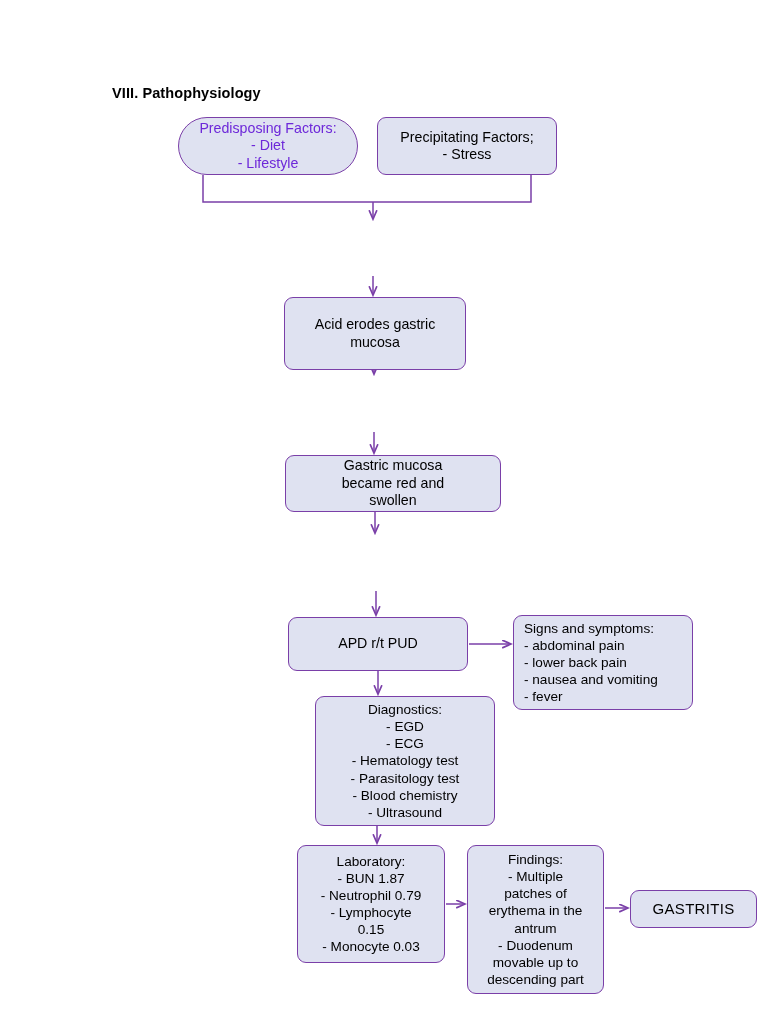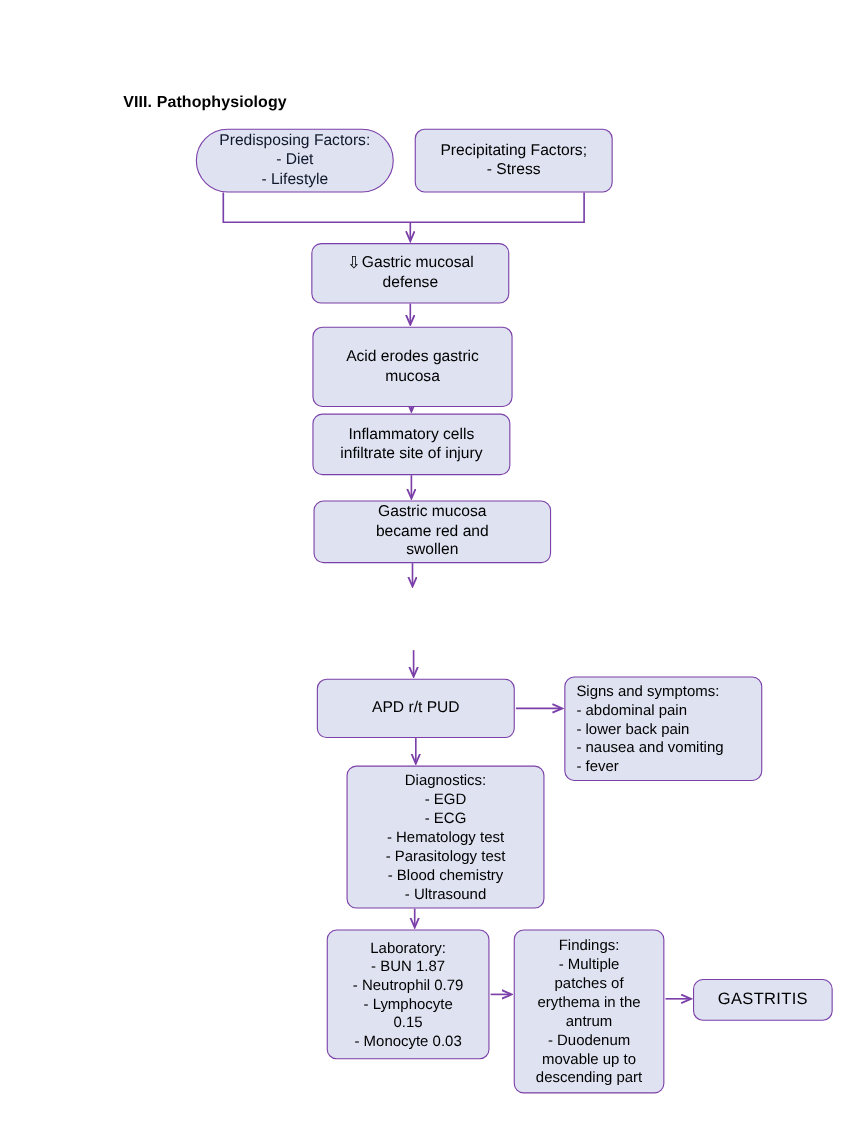--- a/index.html
+++ b/index.html
@@ -115,55 +115,43 @@
       <path d="M377,826 L377,842" marker-end="url(#arrowhead)"></path>
 
       <path d="M469,644 L510,644" marker-end="url(#arrowhead)"></path>
 
       <path d="M446,904 L464,904" marker-end="url(#arrowhead)"></path>
 
       <path d="M605,908 L627,908" marker-end="url(#arrowhead)"></path>
     </g>
   </svg>
 
-  <div class="node" id="box-predisposing" style="background: rgb(223, 226, 241); border-color: rgb(122, 63, 168); color: #0f172a; border-radius: 29px;">
+  <div class="node" id="box-predisposing" style="background: rgb(223, 226, 241); border-color: rgb(122, 63, 168); color: #6d28d9; border-radius: 29px;">
     <div class="txt">
         <span class="line">Predisposing Factors:</span>
         <span class="line">- Diet</span>
         <span class="line">- Lifestyle</span>
       </div>
   </div>
 
   <div class="node" id="box-precipitating" style="background: rgb(223, 226, 241); border-color: rgb(122, 63, 168); color: rgb(0, 0, 0);">
     <div class="txt">
         <span class="line">Precipitating Factors;</span>
         <span class="line">- Stress</span>
       </div>
   </div>
 
-  <div class="node" id="box-defense" style="background: rgb(223, 226, 241); border-color: rgb(122, 63, 168); color: rgb(0, 0, 0);">
-    <div class="txt">
-        <span class="line"><span class="downglyph">⇩</span>Gastric mucosal</span>
-        <span class="line">defense</span>
-      </div>
-  </div>
 
   <div class="node" id="box-acid" style="background: rgb(223, 226, 241); border-color: rgb(122, 63, 168); color: rgb(0, 0, 0);">
     <div class="txt">
         <span class="line">Acid erodes gastric</span>
         <span class="line">mucosa</span>
       </div>
   </div>
 
-  <div class="node" id="box-inflammatory" style="background: rgb(223, 226, 241); border-color: rgb(122, 63, 168); color: rgb(0, 0, 0);">
-    <div class="txt">
-        <span class="line">Inflammatory cells</span>
-        <span class="line">infiltrate site of injury</span>
-      </div>
-  </div>
 
   <div class="node" id="box-red-swollen" style="background: rgb(223, 226, 241); border-color: rgb(122, 63, 168); color: rgb(0, 0, 0);">
     <div class="txt">
         <span class="line">Gastric mucosa</span>
         <span class="line">became red and</span>
         <span class="line">swollen</span>
       </div>
   </div>
 
 

